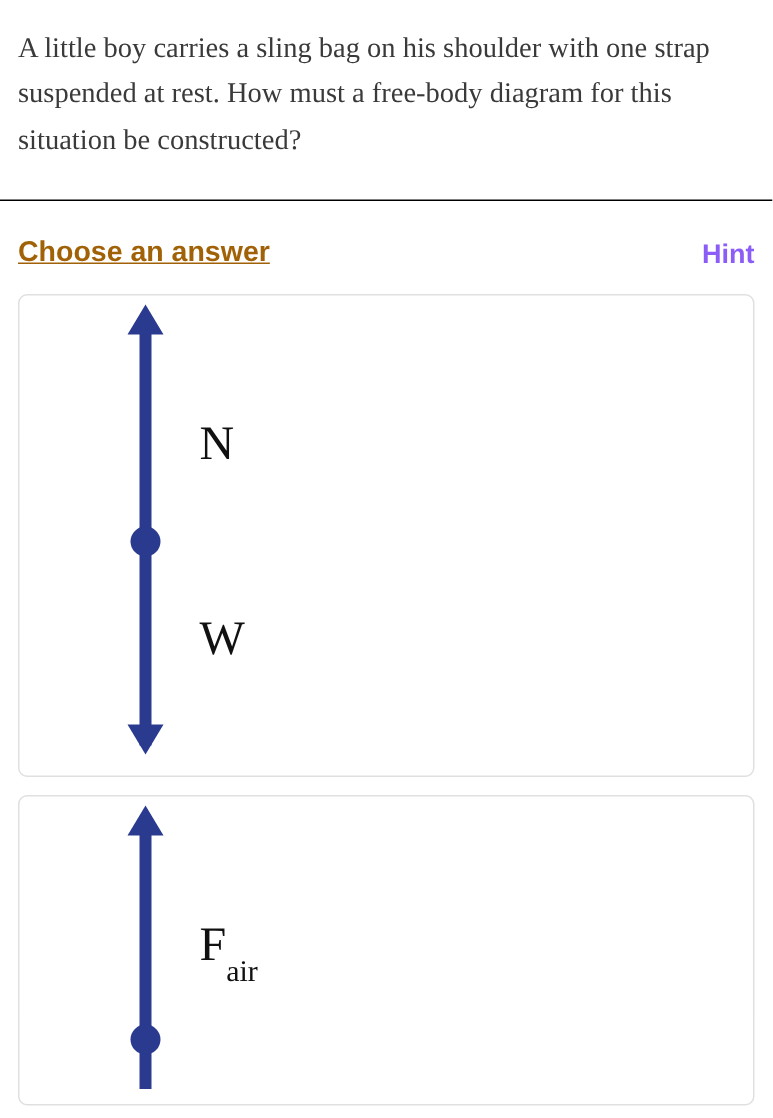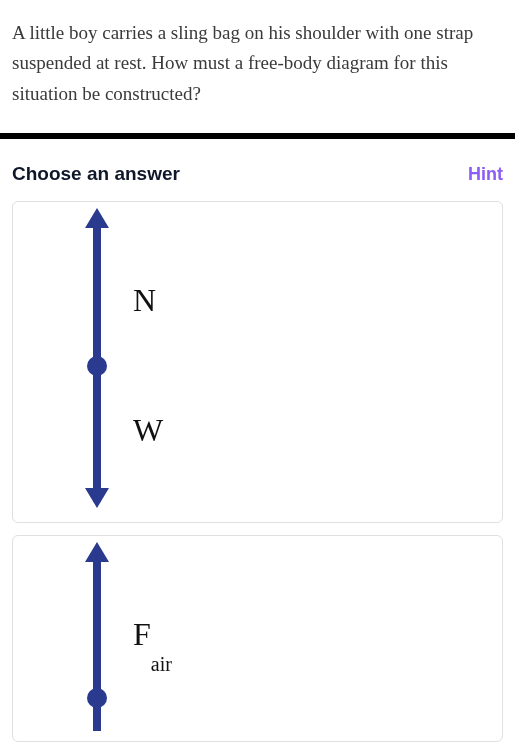--- a/index.html
+++ b/index.html
@@ -7,33 +7,34 @@
       font-family: Georgia, 'Times New Roman', serif;
       width: 515px;
       background: #fff;
       color: #333;
     }
     .question {
       padding: 18px 12px 24px 12px;
       font-size: 19px;
       line-height: 1.6;
       color: #3a3a3a;
-      border-bottom: 6px solid #000000;
+      border-bottom: 1px solid #000000;
     }
     .prompt-row {
       display: flex;
       justify-content: space-between;
       align-items: center;
       padding: 24px 12px 16px 12px;
     }
     .prompt-label {
       font-family: -apple-system, 'Segoe UI', sans-serif;
       font-size: 19px;
       font-weight: 600;
-      color: #0f172a;
+      color: #a16207;
+      text-decoration: underline;
     }
     .hint {
       font-family: -apple-system, 'Segoe UI', sans-serif;
       font-size: 18px;
       font-weight: 600;
       color: #8b5cf6;
       cursor: pointer;
     }
     .answers {
       padding: 0 12px;
@@ -108,21 +109,21 @@
       font-size: 32px;
       color: #111;
       left: 100px;
     }
     .lbl.top { top: 70px; }
     .lbl.bot { top: 200px; }
     .sub {
       font-size: 20px;
       vertical-align: sub;
       position: relative;
-      top: 18px;
+      top: 6px;
     }
   </style>
 </head>
 <body>
 
 <div class="question">A little boy carries a sling bag on his shoulder with one strap suspended at rest. How must a free-body diagram for this situation be constructed?</div>
 
 <div class="prompt-row">
   <div class="prompt-label">Choose an answer</div>
   <div class="hint">Hint</div>

